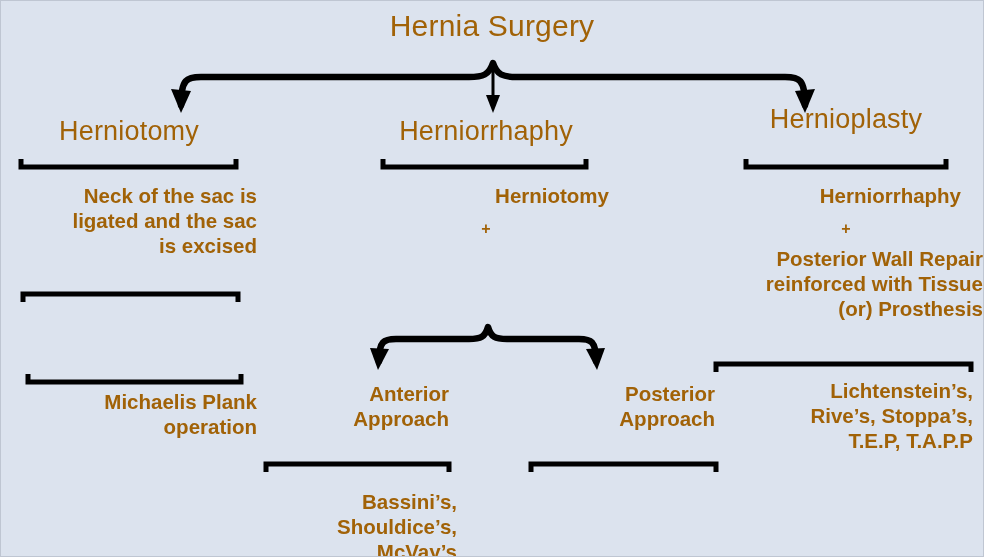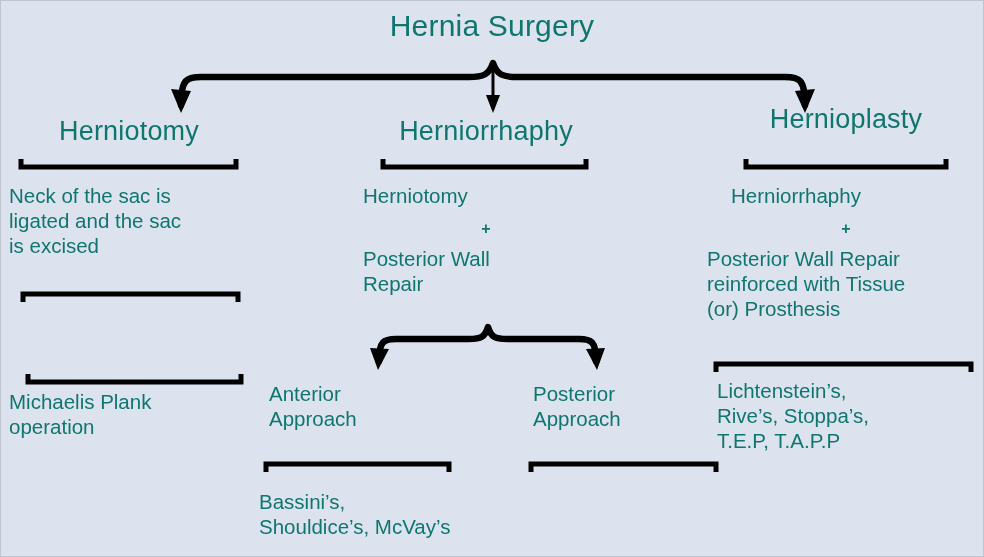--- a/index.html
+++ b/index.html
@@ -10,21 +10,21 @@
   }
   #canvas {
     position: relative;
     width: 984px;
     height: 557px;
     background: #dce3ee;
     border: 1px solid #bfc6d2;
     box-sizing: border-box;
     overflow: hidden;
     font-family: "Liberation Sans", "DejaVu Sans", sans-serif;
-    color: #0f766e;
+    color: #a16207;
   }
   .abs { position: absolute; }
   .txt {
     text-align: center;
     line-height: 1.22;
     white-space: pre-line;
   }
   #root-title {
     left: 0; right: 0; top: 8px;
     font-size: 30px;
@@ -33,22 +33,22 @@
     letter-spacing: 0.2px;
   }
   .col-title {
     font-size: 27px;
     font-weight: 400;
     text-align: center;
     letter-spacing: 0.2px;
   }
   .body-txt {
     font-size: 20.5px;
-    font-weight: 400;
-    text-align: left;
+    font-weight: 700;
+    text-align: right;
   }
   .plus {
     font-size: 16px;
     font-weight: 600;
     text-align: center;
   }
   svg.overlay {
     position: absolute;
     left: 0; top: 0;
     width: 984px;
@@ -137,22 +137,20 @@
 
   <div class="abs txt body-txt" style="left:8px; top:388px; width:248px;">Michaelis Plank
 operation</div>
 
   <div class="abs col-title" style="left:362px; top:115px; width:246px;">Herniorrhaphy</div>
 
   <div class="abs txt body-txt" style="left:362px; top:182px; width:246px;">Herniotomy</div>
 
   <div class="abs txt plus" style="left:362px; top:218px; width:246px;">+</div>
 
-  <div class="abs txt body-txt" style="left:362px; top:245px; width:246px;">Posterior Wall
-Repair</div>
 
   <div class="abs txt body-txt" style="left:268px; top:380px; width:180px;">Anterior
 Approach</div>
 
   <div class="abs txt body-txt" style="left:258px; top:488px; width:198px;">Bassini’s,
 Shouldice’s, McVay’s</div>
 
   <div class="abs txt body-txt" style="left:532px; top:380px; width:182px;">Posterior
 Approach</div>
 

